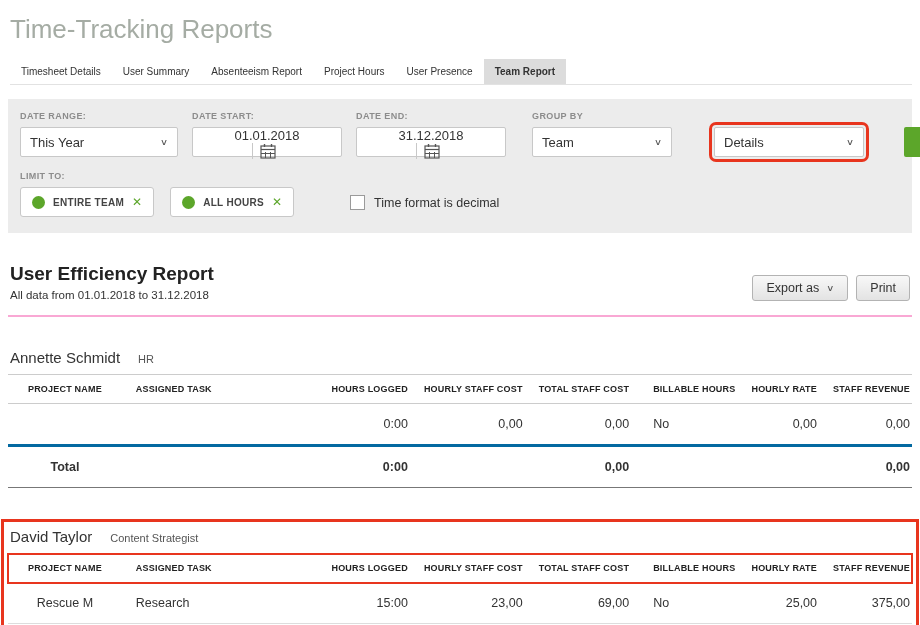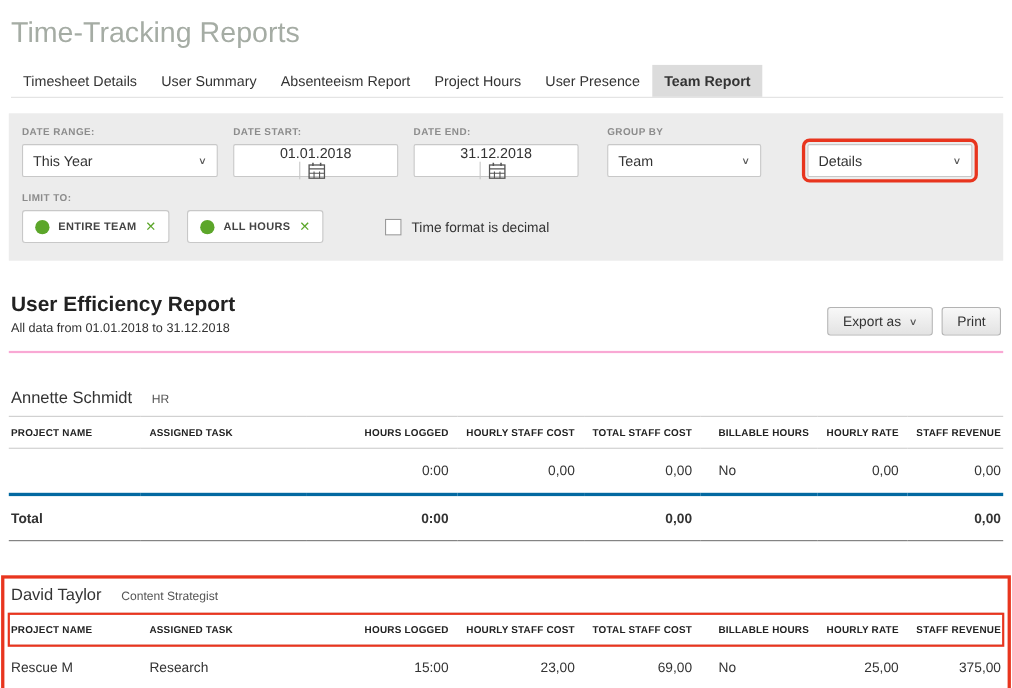--- a/index.html
+++ b/index.html
@@ -20,21 +20,21 @@
 
   
   .page-title{
     font-size:26px;font-weight:400;color:var(--title-gray);
     margin:14px 0 14px 2px;
   }
 
   
   .tabs{display:flex;align-items:flex-end;border-bottom:1px solid #e2e2e2;margin-left:2px;}
   .tab{
-    font-size:13px;color:#333;padding:7px 11px;cursor:pointer;white-space:nowrap;
+    font-size:10px;color:#333;padding:7px 11px;cursor:pointer;white-space:nowrap;
   }
   .tab.active{background:var(--active-tab-bg);font-weight:bold;}
 
   
   .filter-panel{
     background:var(--panel-gray);
     margin:14px 0 0 0;
     padding:12px 12px 16px 12px;
   }
   .filter-row{display:flex;align-items:flex-end;}
@@ -49,21 +49,21 @@
   }
   .select{justify-content:space-between;padding:0 9px;cursor:pointer;}
   .chevron{font-size:11px;color:#555;transform:scaleY(.8);margin-left:8px;}
   .date-input{padding:0;flex-direction:column;}
   .date-text{flex:1;padding:0 9px;}
   .cal-btn{
     width:30px;height:100%;border-left:1px solid #c8c8c8;
     display:flex;align-items:center;justify-content:center;cursor:pointer;
   }
   .annotated{outline:3px solid var(--annotation-red);outline-offset:2px;}
-  .w-range{width:178px;}
+  .w-range{width:158px;}
   .w-date{width:150px;}
   .w-group{width:140px;}
   .w-details{width:150px;}
   .gap-left{margin-left:12px;}
   .update-btn{
     height:30px;margin-left:26px;padding:0 16px;border:none;border-radius:2px;
     background:var(--accent-green);color:#fff;font-size:14px;cursor:pointer;
     font-family:inherit;
   }
   .chip{
@@ -104,21 +104,21 @@
   .group-role{font-size:11px;color:#555;}
   .report-table{width:100%;border-collapse:collapse;}
   .report-table th{
     font-size:9px;font-weight:bold;color:#222;letter-spacing:.2px;
     padding:9px 8px;border-top:1px solid #ccc;border-bottom:1px solid #ccc;
     text-align:left;white-space:nowrap;
   }
   .report-table td{
     font-size:12.5px;color:#333;padding:13px 8px;border-bottom:1px solid #ddd;
   }
-  .report-table th:nth-child(1),.report-table td:nth-child(1){width:14%;padding-left:2px;}
+  .report-table th:nth-child(1),.report-table td:nth-child(1){width:14%;padding-left:2px;text-align:center;}
   .report-table th:nth-child(2),.report-table td:nth-child(2){width:18%;}
   .report-table th:nth-child(3),.report-table td:nth-child(3){width:16%;text-align:right;}
   .report-table th:nth-child(4),.report-table td:nth-child(4){width:12.5%;text-align:right;}
   .report-table th:nth-child(5),.report-table td:nth-child(5){width:11.5%;text-align:right;}
   .report-table th:nth-child(6),.report-table td:nth-child(6){width:10.5%;text-align:left;padding-left:16px;}
   .report-table th:nth-child(7),.report-table td:nth-child(7){width:9%;text-align:right;}
   .report-table th:nth-child(8),.report-table td:nth-child(8){width:8.5%;text-align:right;padding-right:2px;}
   .total-row td{
     font-weight:bold;border-top:3px solid #0369a1;border-bottom:1px solid #777;
   }

